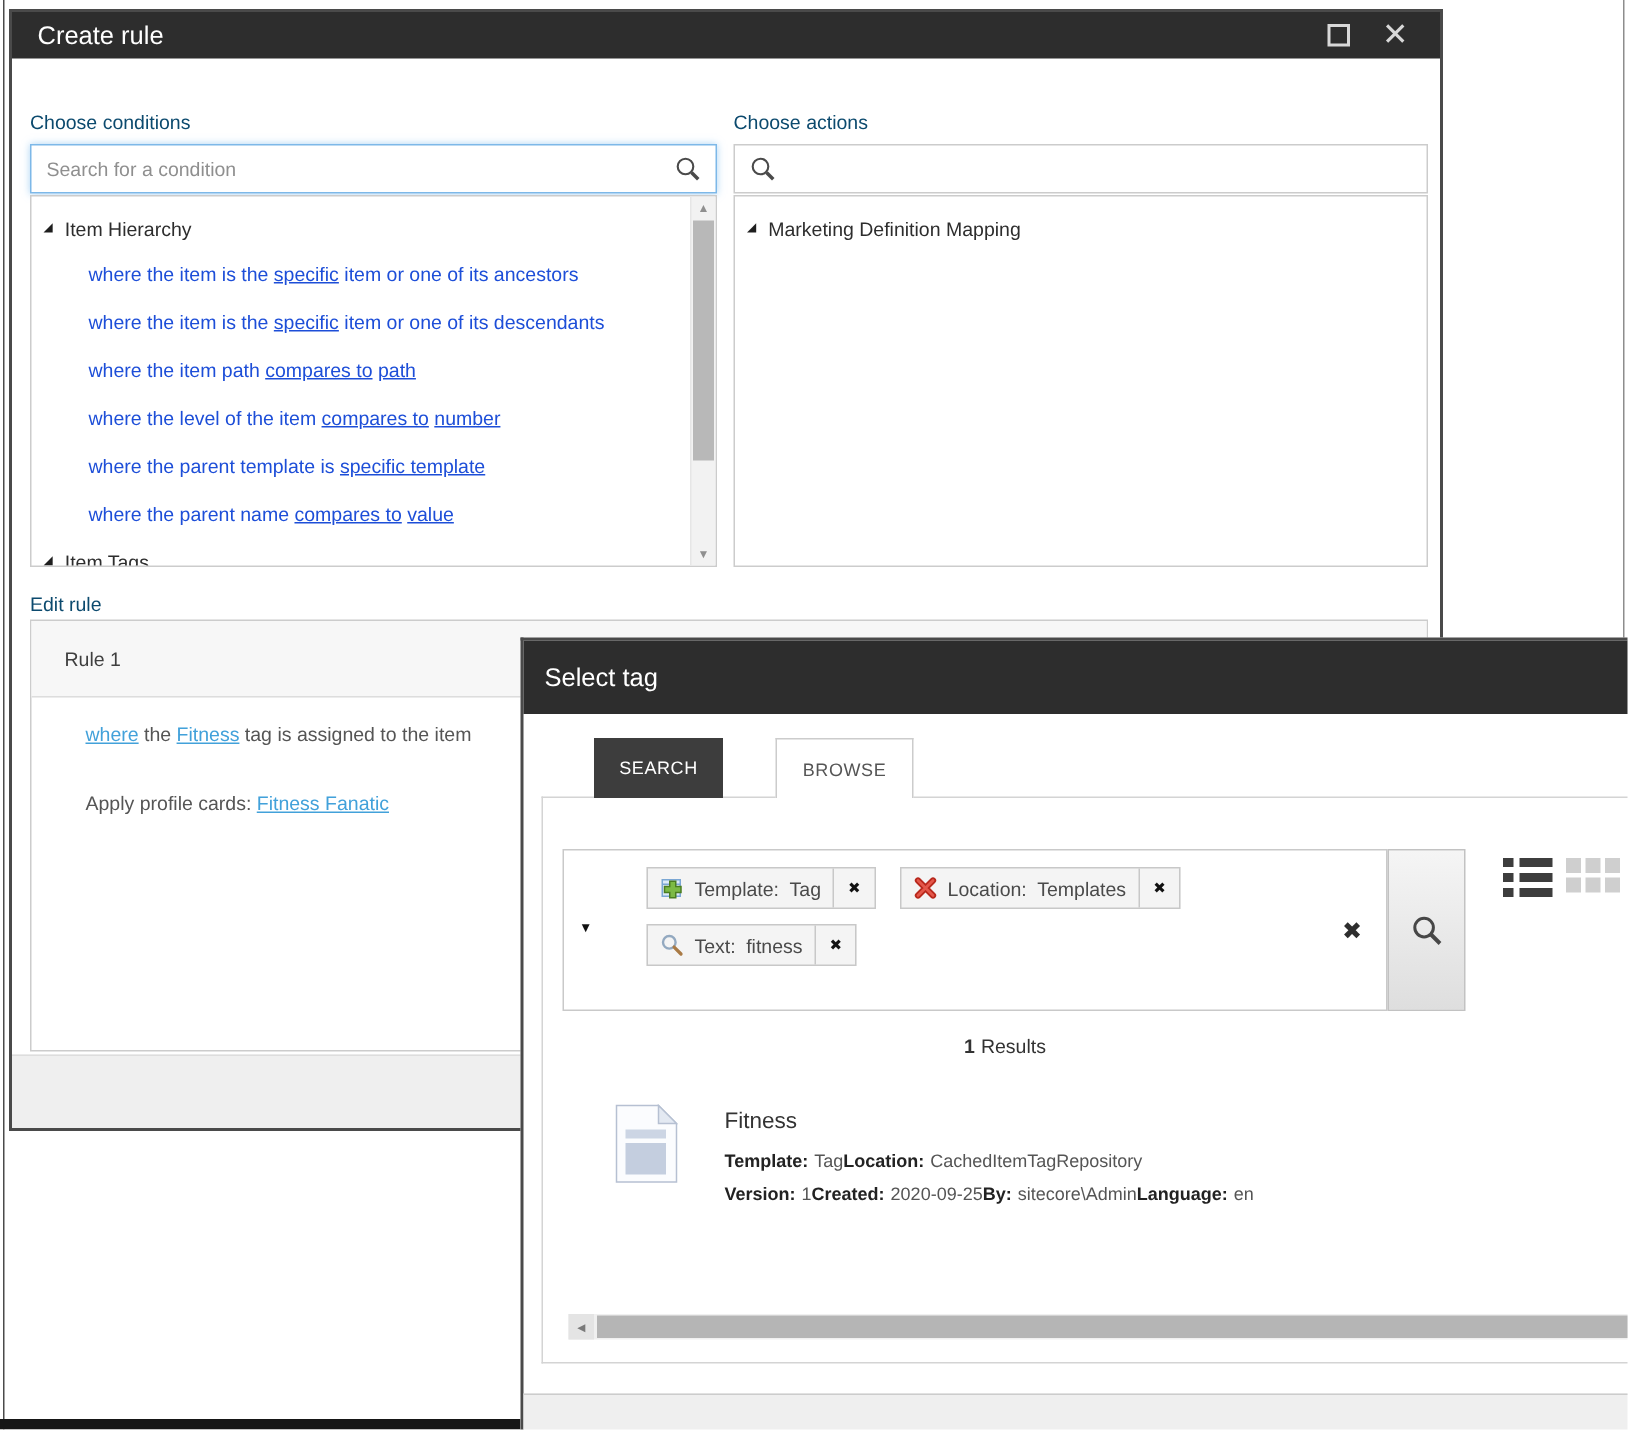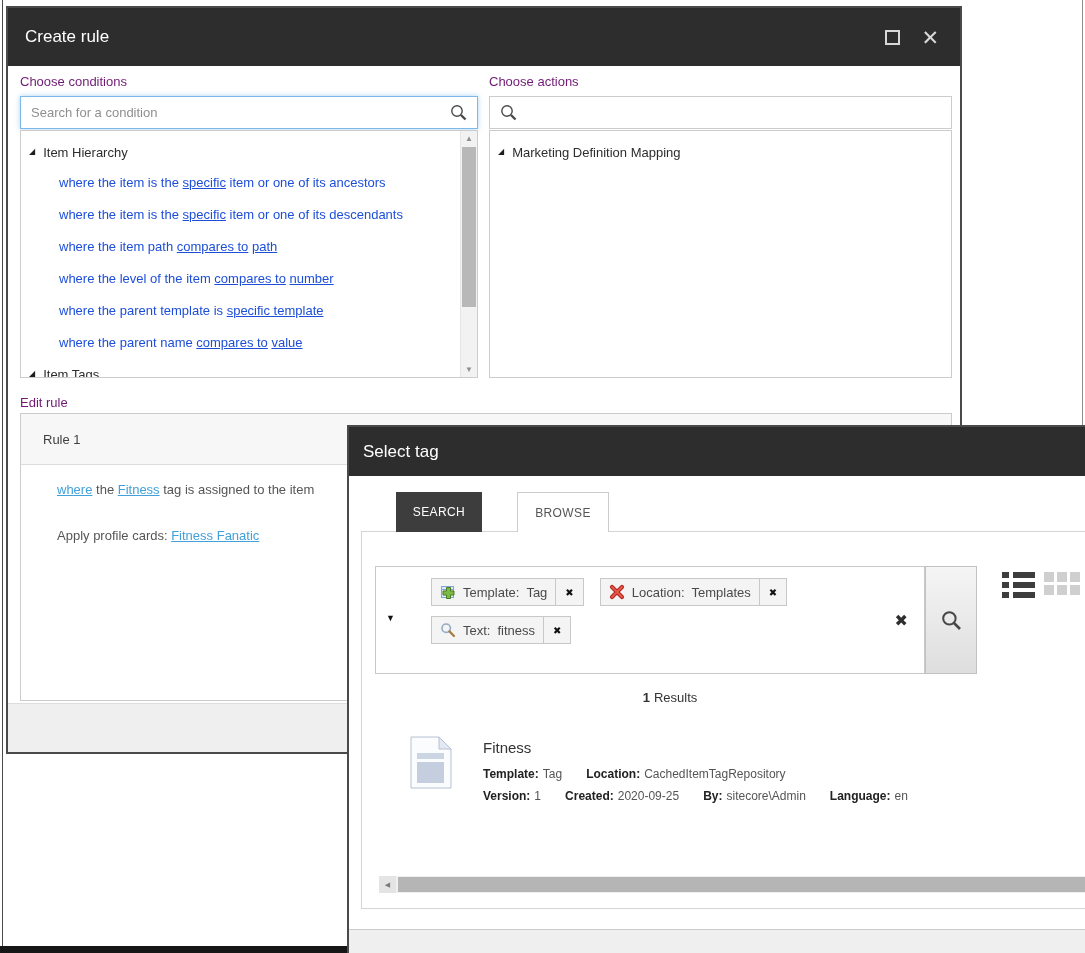--- a/index.html
+++ b/index.html
@@ -10,28 +10,28 @@
     color:#444; font-size:13px;
   }
   .frame-left  { position:absolute; left:2px; top:0; width:1px; height:953px; background:#4a4a4a; }
   .frame-right { position:absolute; left:1082px; top:0; width:1px; height:430px; background:#8d8d8d; }
   .taskbar-strip { position:absolute; left:0; top:946px; width:347px; height:7px; background:#161616; }
 
   
   .dialog { position:absolute; background:#fff; border:2px solid var(--c-frame,#4a4a4a); }
   .dlg-create { left:6px; top:6px; width:956px; height:748px; z-index:1; }
   .dlg-select { left:347px; top:425px; width:740px; height:531px; z-index:10; border-right:0; }
-  .titlebar { height:58px; background:var(--c-titlebar,#2d2d2d); display:flex; align-items:center; padding:0 17px; }
+  .titlebar { height:31px; background:var(--c-titlebar,#2d2d2d); display:flex; align-items:center; padding:0 17px; }
   .dlg-select .titlebar { height:49px; padding:0 14px; }
   .titlebar .title { color:#fff; font-size:17px; font-weight:400; }
   .win-controls { margin-left:auto; display:flex; align-items:center; gap:21px; padding-right:4px; }
   .max-icon { width:15px; height:15px; border:2px solid #d8d8d8; cursor:pointer; }
   .close-icon { color:#d8d8d8; font-size:21px; line-height:1; cursor:pointer; }
 
-  .section-label { position:absolute; font-size:13px; color:#701a75; }
+  .section-label { position:absolute; font-size:13px; color:#0c4a6e; }
 
   
   .search-box { position:absolute; height:33px; background:#fff; border:1px solid #ccc;
     display:flex; align-items:center; padding:0 10px; }
   .search-box.focused { border-color:#7db8e8; box-shadow:0 0 5px rgba(102,175,233,.55); }
   .search-box input { border:0; outline:0; flex:1; font:inherit; font-size:13px; color:#b91c1c; background:transparent; }
   .search-box input::placeholder { color:#8f8f8f; opacity:1; }
   .search-box svg { flex:0 0 auto; }
 
   
@@ -89,21 +89,21 @@
   .list-icon .bar { width:22px; height:6px; background:#3d3d3d; }
   .grid-icon { position:absolute; left:682px; top:40px; display:grid;
     grid-template-columns:repeat(3,10px); grid-gap:3px; cursor:pointer; }
   .grid-icon span { width:10px; height:10px; background:#cfcfcf; }
 
   .results-count { position:absolute; left:0; top:158px; width:616px; text-align:center; font-size:13px; color:#333; }
   .results-count b { font-weight:bold; margin-right:4px; }
 
   .result-doc-icon { position:absolute; left:48px; top:204px; cursor:pointer; }
   .result-title { position:absolute; left:121px; top:207px; font-size:15px; color:#333; cursor:pointer; }
-  .meta { position:absolute; left:121px; display:flex; gap:24px; font-size:12px; color:#555; white-space:nowrap; }
+  .meta { position:absolute; left:121px; display:flex; font-size:12px; color:#555; white-space:nowrap; }
   .meta b { color:#222; font-weight:bold; margin-right:4px; }
   .meta1 { top:235px; } .meta2 { top:257px; }
 
   .hscroll { position:absolute; left:17px; top:344px; width:711px; height:17px; background:#f0f0f0; }
   .hscroll .arr { position:absolute; left:0; top:0; width:17px; height:17px; background:#e4e4e4;
     display:flex; align-items:center; justify-content:center; font-size:7px; color:#7a7a7a; cursor:pointer; }
   .hscroll .thumb { position:absolute; left:19px; top:1px; right:0; height:15px; background:#b5b5b5; cursor:grab; }
 
   .dlg2-footer { position:absolute; left:0; top:502px; width:100%; height:30px;
     background:var(--c-footer,#efefef); border-top:1px solid #ccc; }

